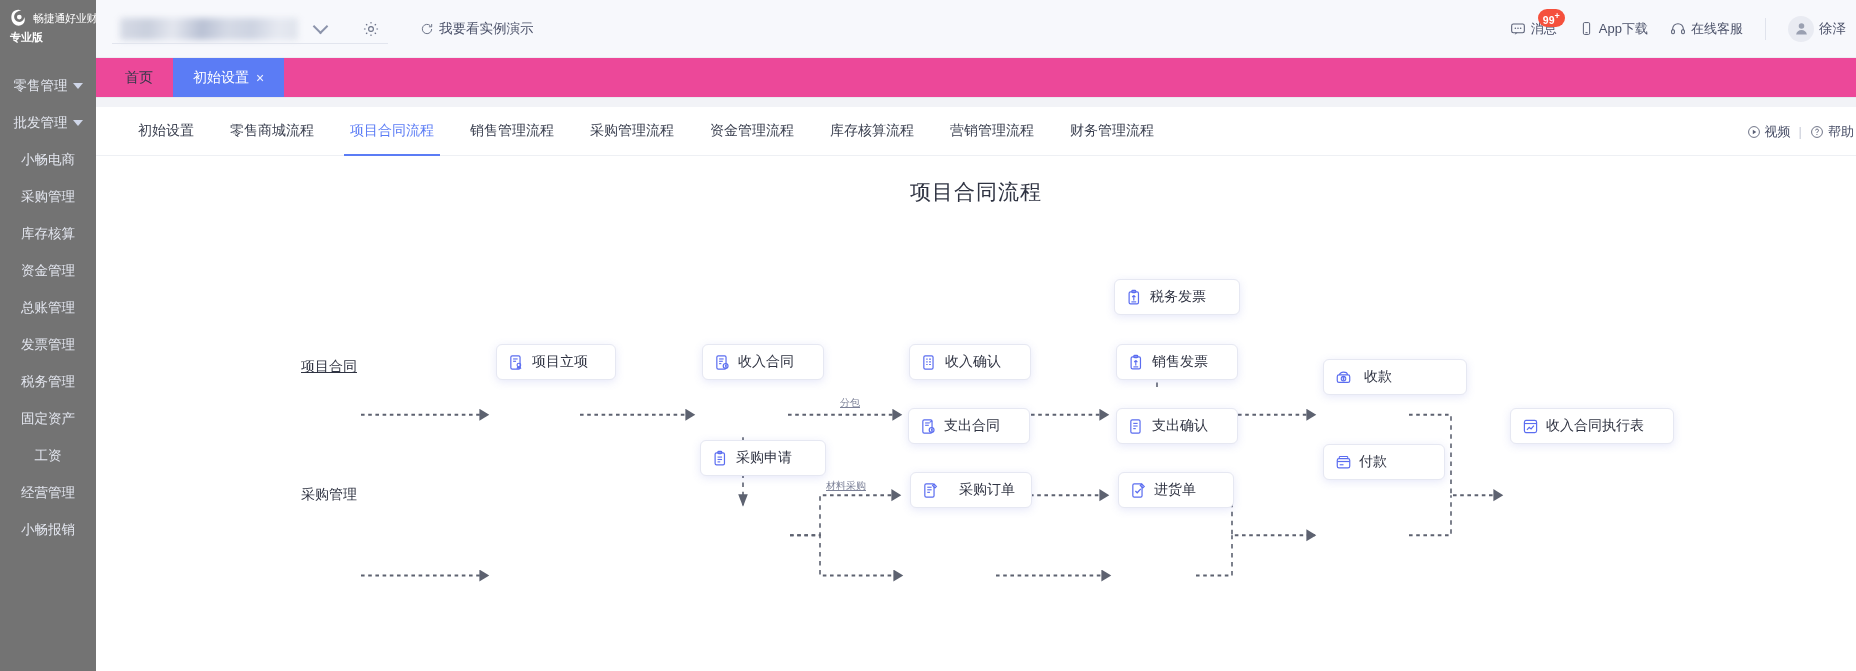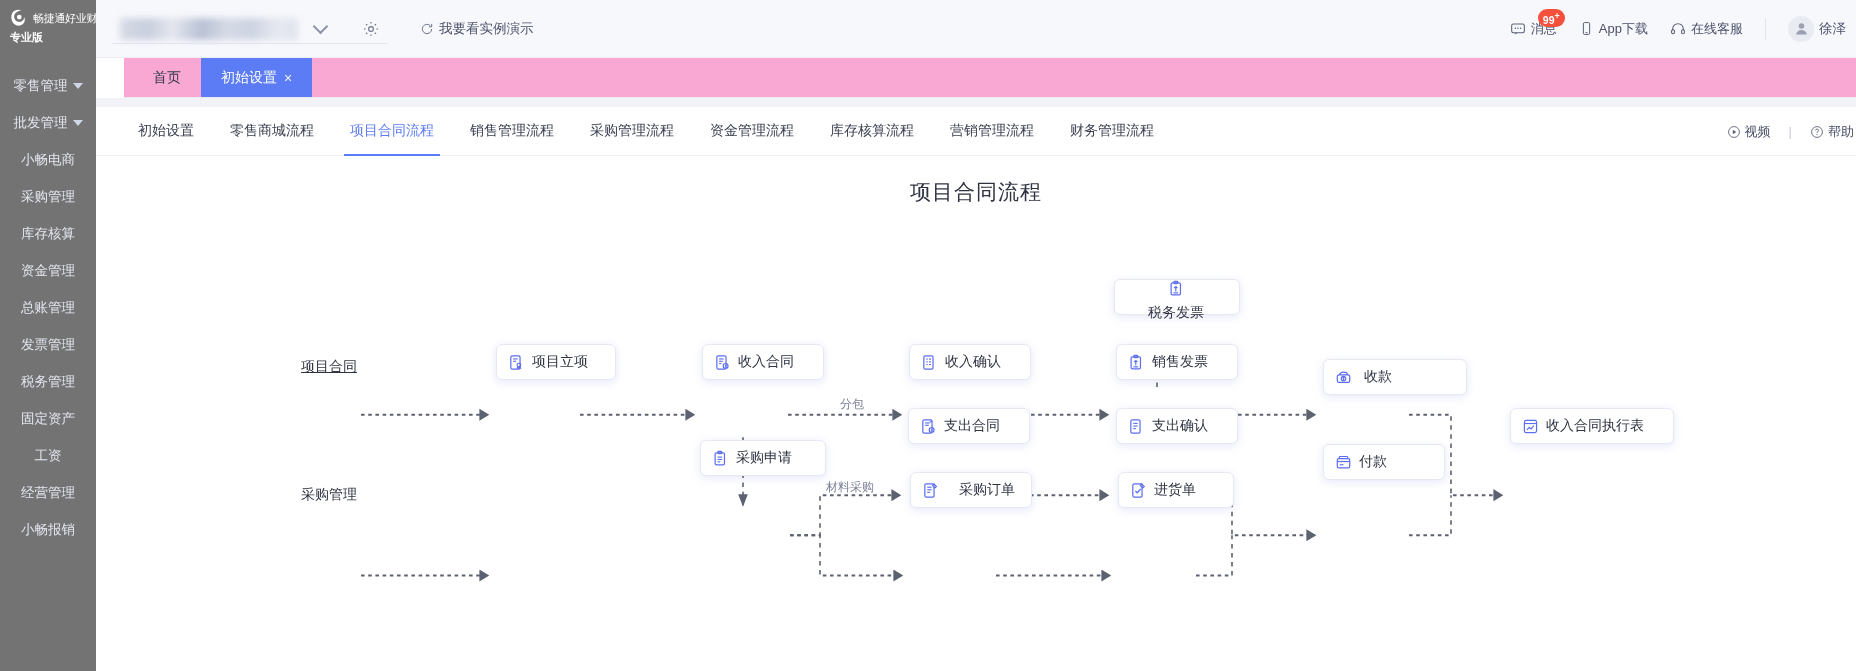--- a/index.html
+++ b/index.html
@@ -100,22 +100,22 @@
     width: 26px; height: 26px; border-radius: 50%; background: #e9ebf2;
     display: flex; align-items: center; justify-content: center;
   }
   .user-name {
     color: #4a5068; font-size: 13.5px; white-space: nowrap;
     overflow: hidden; max-width: 38px;
   }
 
   
   .tabstrip {
-    height: 40px; background: #f9a8d4; display: flex; align-items: stretch;
-    border-bottom: 1px solid #e8eaf0; padding-left: 9px; margin-left: 28px;
+    height: 40px; background: #ec4899; display: flex; align-items: stretch;
+    border-bottom: 1px solid #e8eaf0; padding-left: 9px;
   }
   .tab {
     display: flex; align-items: center; gap: 7px; padding: 0 20px;
     font-size: 14px; color: #33384a; cursor: pointer;
   }
   .tab.active { background: #5b7cf5; color: #ffffff; }
   .tab-close { font-size: 14px; opacity: .9; }
 
   
   .gap-band { height: 9px; background: #f2f3f7; }
@@ -130,21 +130,21 @@
     height: 49px; display: flex; align-items: center; position: relative;
     white-space: nowrap;
   }
   .stab.active { color: #5b7cf5; }
   .stab.active::after {
     content: ""; position: absolute; left: 12px; right: 12px; bottom: 0;
     height: 2px; background: #5b7cf5;
   }
   .sectiontabs-right {
     position: absolute; right: 0; top: 0; height: 49px;
-    display: flex; align-items: center; gap: 18px;
+    display: flex; align-items: center; gap: 8px;
     font-size: 13px; color: #4a5068; padding-right: 2px;
   }
   .sr-item { display: flex; align-items: center; gap: 4px; cursor: pointer; }
   .sr-sep { color: #c9ccd8; }
 
   
   .canvas { flex: 1; background: #ffffff; position: relative; overflow: hidden; }
   .diagram-title {
     position: absolute; left: 0; right: 0; top: 22px;
     text-align: center; font-size: 21px; color: #2f3342; letter-spacing: 1px;
@@ -160,21 +160,21 @@
     font-size: 14px; color: #2f3342; white-space: nowrap;
     box-shadow: 0 2px 9px rgba(104,116,222,0.17);
     cursor: pointer;
   }
   .node .nicon { width: 17px; height: 17px; flex: 0 0 17px; display:block; }
 
   .rowlabel {
     position: absolute; font-size: 14px; color: #2f3342; white-space: nowrap;
   }
   .edgelabel {
-    position: absolute; font-size: 12px; color: #7b8097; white-space: nowrap;
+    position: absolute; font-size: 10px; color: #7b8097; white-space: nowrap; text-decoration: underline;
   }
   .svg-layer { position: absolute; inset: 0; width: 100%; height: 100%; pointer-events: none; }
 </style>
 </head>
 <body>
 
 <div id="app">
 
   <aside class="sidebar">
     <div class="brand">
@@ -425,21 +425,21 @@
           </div>
           <div class="node" style="left: 1020px; top: 188px; width: 122px;">
             <svg class="nicon" viewBox="0 0 24 24">
               <rect x="4.4" y="4" width="13.2" height="17" rx="2" fill="none" stroke="#5b6df0" stroke-width="1.7"></rect>
               <rect x="8.2" y="2" width="5.6" height="3.2" rx="1.2" fill="none" stroke="#5b6df0" stroke-width="1.6"></rect>
               <path d="M11 16.4V9.4M11 9.2l-2.3 2.3M11 9.2l2.3 2.3" stroke="#5b6df0" stroke-width="1.6" fill="none"></path>
               <line x1="7.6" y1="18.2" x2="14.4" y2="18.2" stroke="#5b6df0" stroke-width="1.6"></line>
             </svg>
             <span>销售发票</span>
           </div>
-          <div class="node" style="left: 1018px; top: 123px; width: 126px; flex-direction: column;">
+          <div class="node" style="left: 1018px; top: 123px; width: 126px;">
             <svg class="nicon" viewBox="0 0 24 24">
               <rect x="4.4" y="4" width="13.2" height="17" rx="2" fill="none" stroke="#5b6df0" stroke-width="1.7"></rect>
               <rect x="8.2" y="2" width="5.6" height="3.2" rx="1.2" fill="none" stroke="#5b6df0" stroke-width="1.6"></rect>
               <path d="M11 16.4V9.4M11 9.2l-2.3 2.3M11 9.2l2.3 2.3" stroke="#5b6df0" stroke-width="1.6" fill="none"></path>
               <line x1="7.6" y1="18.2" x2="14.4" y2="18.2" stroke="#5b6df0" stroke-width="1.6"></line>
             </svg>
             <span>税务发票</span>
           </div>
           <div class="node" style="left: 1227px; top: 203px; width: 144px; gap: 12px;">
             <svg class="nicon" viewBox="0 0 24 24">

